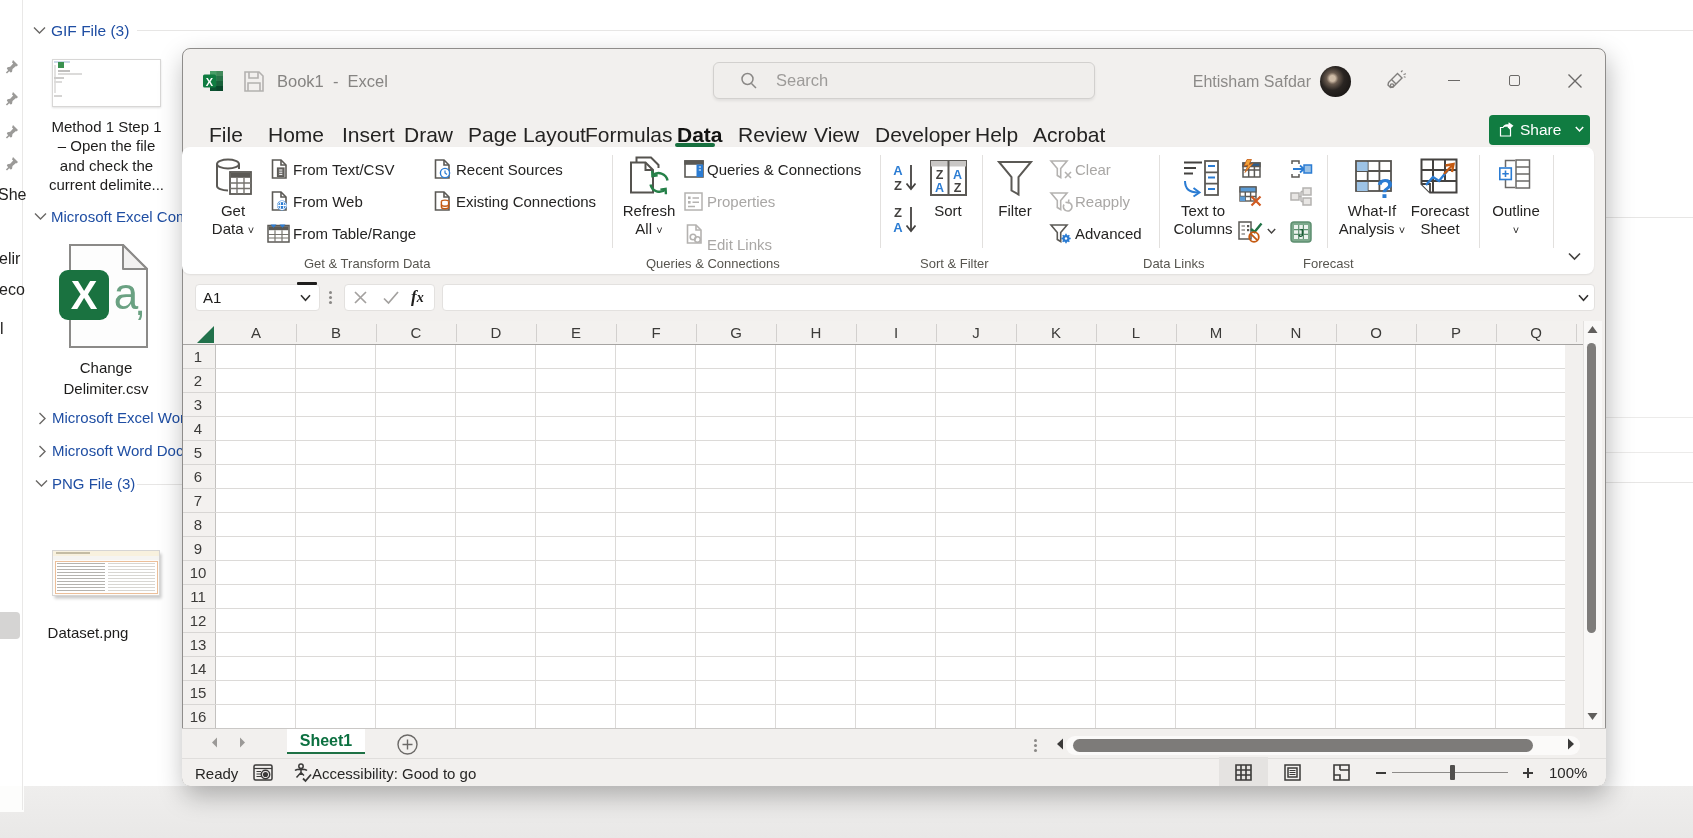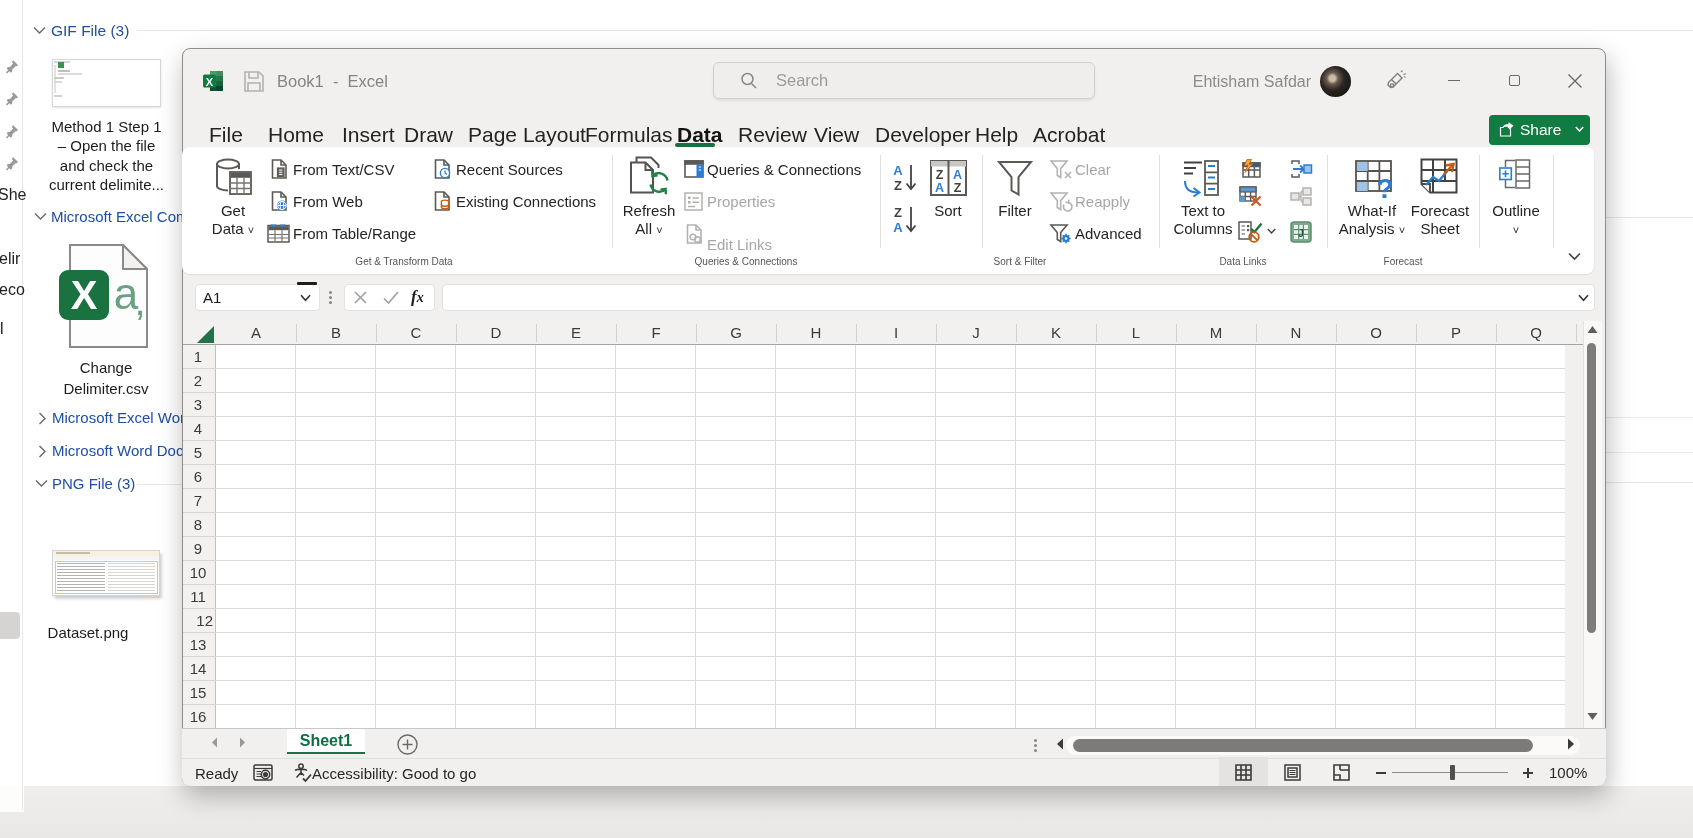--- a/index.html
+++ b/index.html
@@ -1,20 +1,20 @@
 <!DOCTYPE html>
 <html><head><meta charset="utf-8">
 <style>
 *{margin:0;padding:0;box-sizing:border-box}
 html,body{width:1693px;height:838px;overflow:hidden;background:#fff;font-family:"Liberation Sans",sans-serif}
 #page{position:relative;width:1693px;height:838px;background:#fff}
 .a{position:absolute}
 .t{position:absolute;white-space:nowrap}
 svg.a{overflow:visible}
-.grp{position:absolute;font-size:10px;color:#57554f;text-align:center;white-space:nowrap}
+.grp{position:absolute;font-size:13px;color:#57554f;white-space:nowrap}
 .rl{font-size:15px;color:#252423;white-space:nowrap}
 .dis{color:#a9a7a5}
 .bb{position:absolute;text-align:center;font-size:15px;color:#252423;line-height:18px}
 .sep{position:absolute;width:1px;background:#e2e0de}
 .mi{position:absolute;font-size:21px;color:#242322;white-space:nowrap}
 </style></head>
 <body>
 <div id="page">
 
 <div class="a" style="left:0;top:0;width:1693px;height:838px;background:#fff"></div>
@@ -521,21 +521,21 @@
 <div class="t" style="left:1px;top:444px;width:30px;text-align:center;font-size:15px;color:#3c3b39">7</div>
 <div class="a" style="left:1px;top:464px;width:33px;height:1px;background:#d8d6d4"></div>
 <div class="t" style="left:1px;top:468px;width:30px;text-align:center;font-size:15px;color:#3c3b39">8</div>
 <div class="a" style="left:1px;top:488px;width:33px;height:1px;background:#d8d6d4"></div>
 <div class="t" style="left:1px;top:492px;width:30px;text-align:center;font-size:15px;color:#3c3b39">9</div>
 <div class="a" style="left:1px;top:512px;width:33px;height:1px;background:#d8d6d4"></div>
 <div class="t" style="left:1px;top:516px;width:30px;text-align:center;font-size:15px;color:#3c3b39">10</div>
 <div class="a" style="left:1px;top:536px;width:33px;height:1px;background:#d8d6d4"></div>
 <div class="t" style="left:1px;top:540px;width:30px;text-align:center;font-size:15px;color:#3c3b39">11</div>
 <div class="a" style="left:1px;top:560px;width:33px;height:1px;background:#d8d6d4"></div>
-<div class="t" style="left:1px;top:564px;width:30px;text-align:right;font-size:15px;color:#3c3b39">12</div>
+<div class="t" style="left:1px;top:564px;width:30px;text-align:center;font-size:15px;color:#3c3b39">12</div>
 <div class="a" style="left:1px;top:584px;width:33px;height:1px;background:#d8d6d4"></div>
 <div class="t" style="left:1px;top:588px;width:30px;text-align:center;font-size:15px;color:#3c3b39">13</div>
 <div class="a" style="left:1px;top:608px;width:33px;height:1px;background:#d8d6d4"></div>
 <div class="t" style="left:1px;top:612px;width:30px;text-align:center;font-size:15px;color:#3c3b39">14</div>
 <div class="a" style="left:1px;top:632px;width:33px;height:1px;background:#d8d6d4"></div>
 <div class="t" style="left:1px;top:636px;width:30px;text-align:center;font-size:15px;color:#3c3b39">15</div>
 <div class="a" style="left:1px;top:656px;width:33px;height:1px;background:#d8d6d4"></div>
 <div class="t" style="left:1px;top:660px;width:30px;text-align:center;font-size:15px;color:#3c3b39">16</div>
 <div class="a" style="left:1px;top:680px;width:33px;height:1px;background:#d8d6d4"></div>
 

